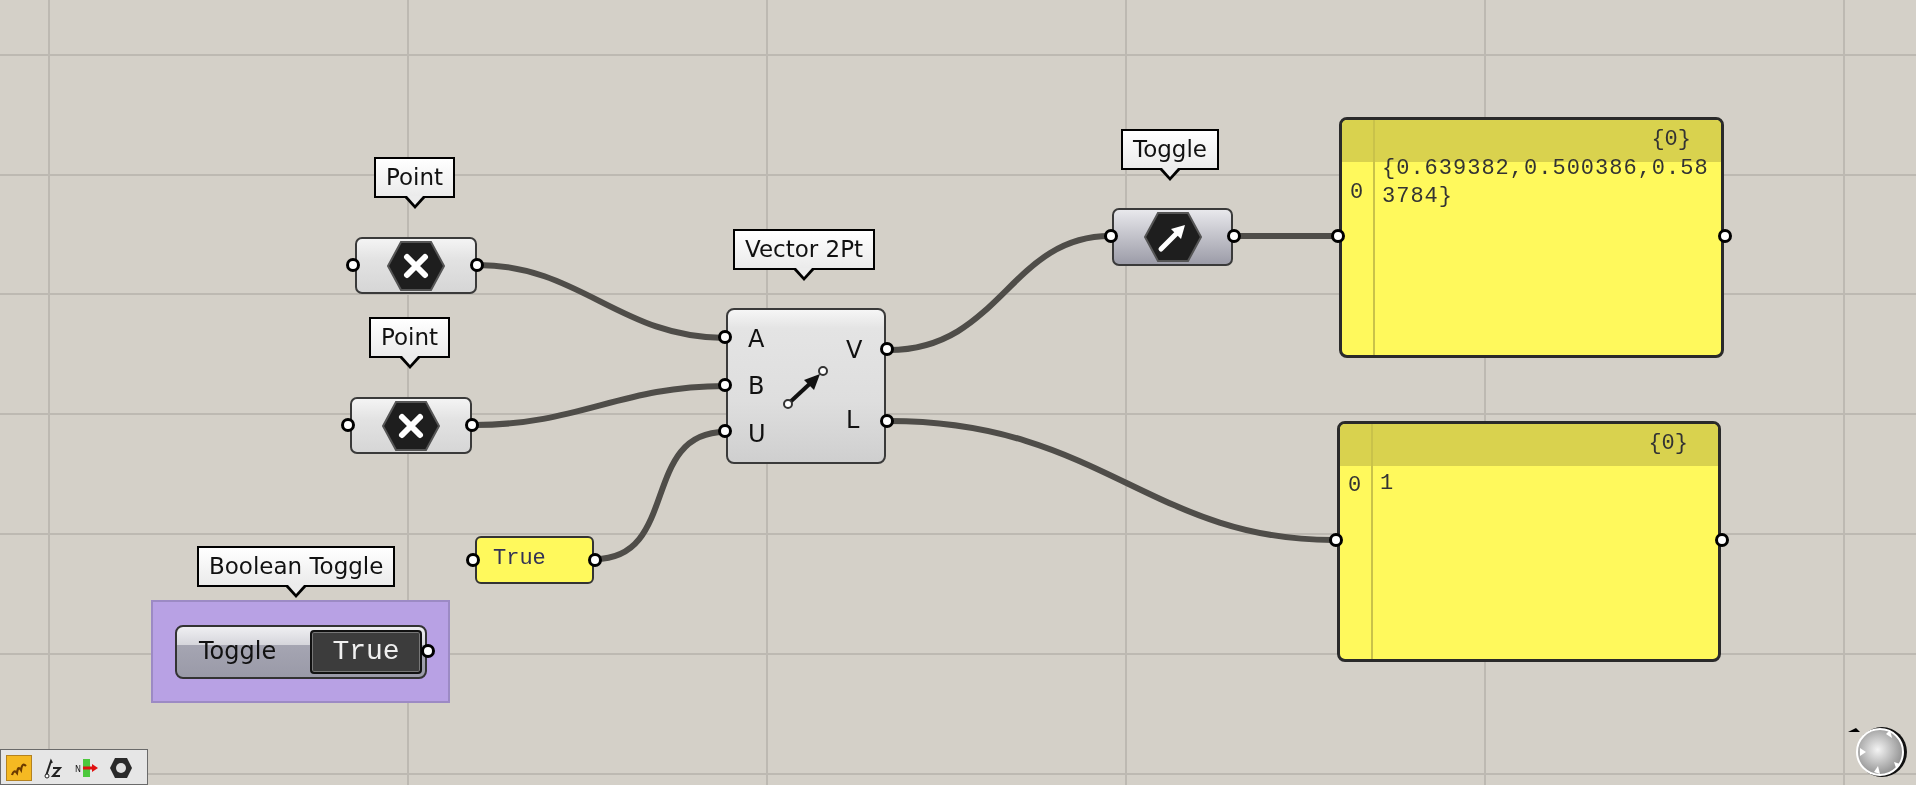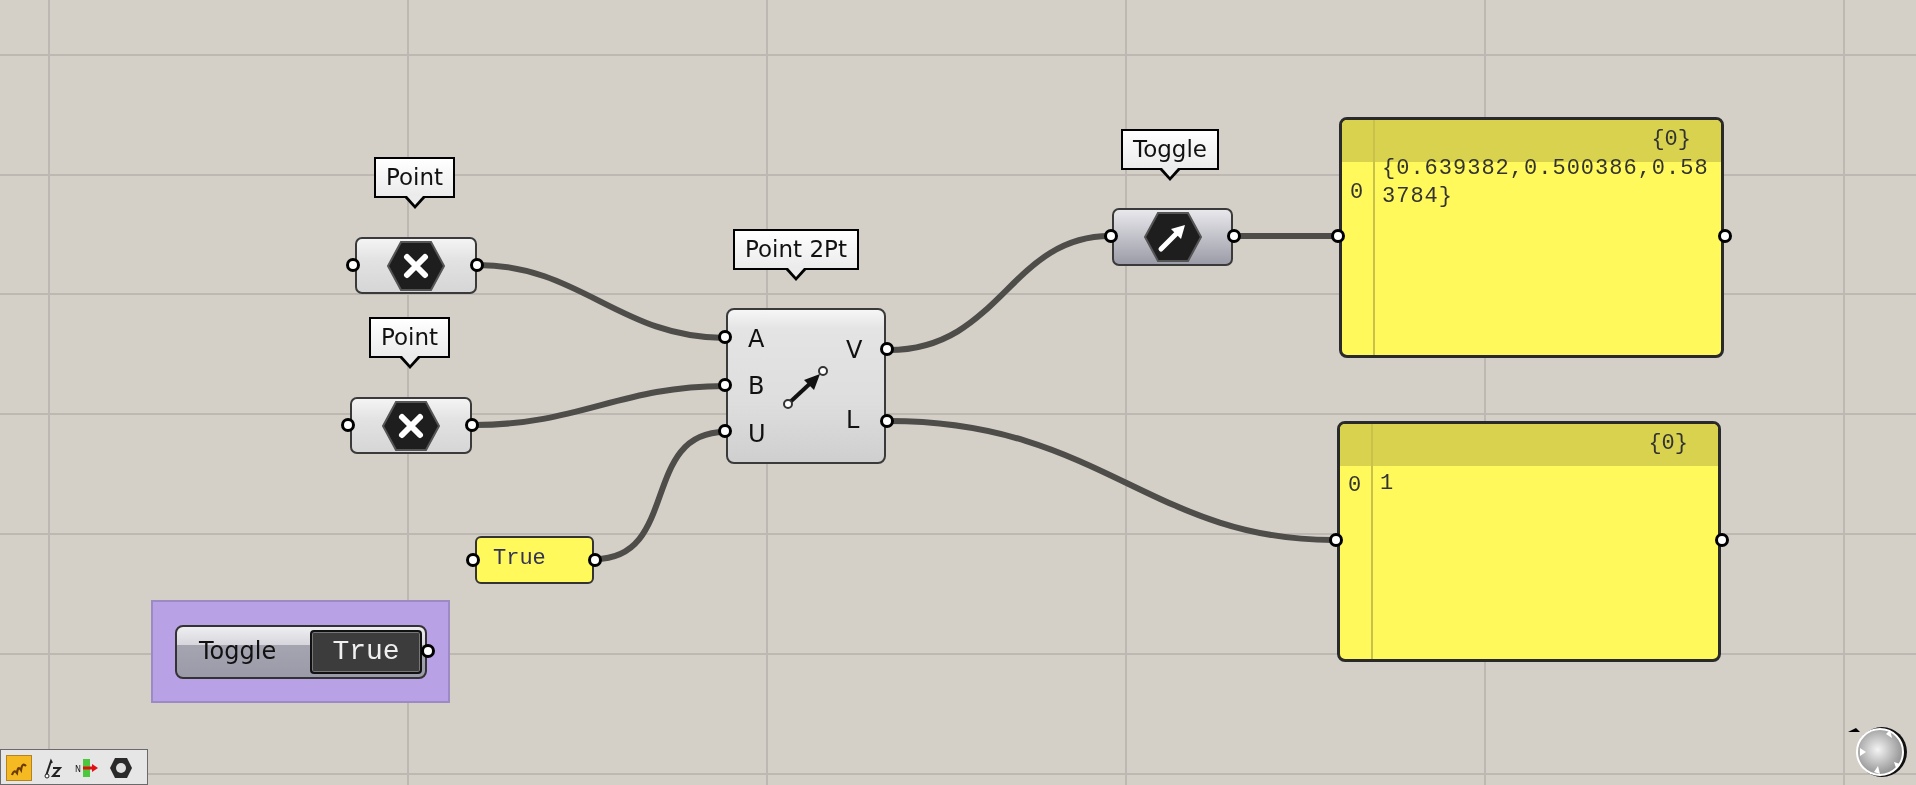--- a/index.html
+++ b/index.html
@@ -131,21 +131,21 @@
   <div class="tag" style="left:369px;top:317px">Point</div>
   <div class="param" style="left:350px;top:397px;width:122px;height:57px">
     <svg class="hex" width="60" height="52" viewBox="0 0 60 52">
       <polygon points="15,2 45,2 58,26 45,50 15,50 2,26" fill="#1e1e1e" stroke="#555" stroke-width="2"></polygon>
       <path d="M21,17 L39,35 M39,17 L21,35" stroke="#fff" stroke-width="6" stroke-linecap="round"></path>
     </svg>
   </div>
   <div class="port" style="left:341px;top:418px"></div>
   <div class="port" style="left:465px;top:418px"></div>
 
-  <div class="tag" style="left:733px;top:229px">Point 2Pt</div>
+  <div class="tag" style="left:733px;top:229px">Vector 2Pt</div>
   <div class="comp" style="left:726px;top:308px;width:160px;height:156px">
     <span class="io" style="left:20px;top:15px">A</span>
     <span class="io" style="left:20px;top:62px">B</span>
     <span class="io" style="left:20px;top:110px">U</span>
     <span class="io" style="left:118px;top:26px">V</span>
     <span class="io" style="left:118px;top:96px">L</span>
     <svg style="position:absolute;left:52px;top:52px" width="50" height="50" viewBox="0 0 50 50">
       <line x1="8" y1="42" x2="36" y2="16" stroke="#111" stroke-width="4"></line>
       <polygon points="40,12 24,18 34,28" fill="#111"></polygon>
       <circle cx="8" cy="42" r="4" fill="#fff" stroke="#333" stroke-width="2"></circle>
@@ -188,20 +188,21 @@
     <span class="idx" style="top:49px">0</span>
     <span class="val" style="top:46px">1</span>
   </div>
   <div class="port" style="left:1329px;top:533px"></div>
   <div class="port" style="left:1715px;top:533px"></div>
 
   <div class="bool" style="left:475px;top:536px;width:119px;height:48px">True</div>
   <div class="port" style="left:466px;top:553px"></div>
   <div class="port" style="left:588px;top:553px"></div>
 
+  <div class="tag" style="left:197px;top:546px">Boolean Toggle</div>
   <div class="group" style="left:151px;top:600px;width:299px;height:103px"></div>
   <div class="toggle" style="left:175px;top:625px;width:252px;height:54px">
     <span class="lbl">Toggle</span>
     <div class="state">True</div>
   </div>
   <div class="port" style="left:421px;top:644px"></div>
 
   <div class="toolbar">
     <div class="tb-btn active" style="left:5px">
       <svg width="22" height="22" viewBox="0 0 22 22">

